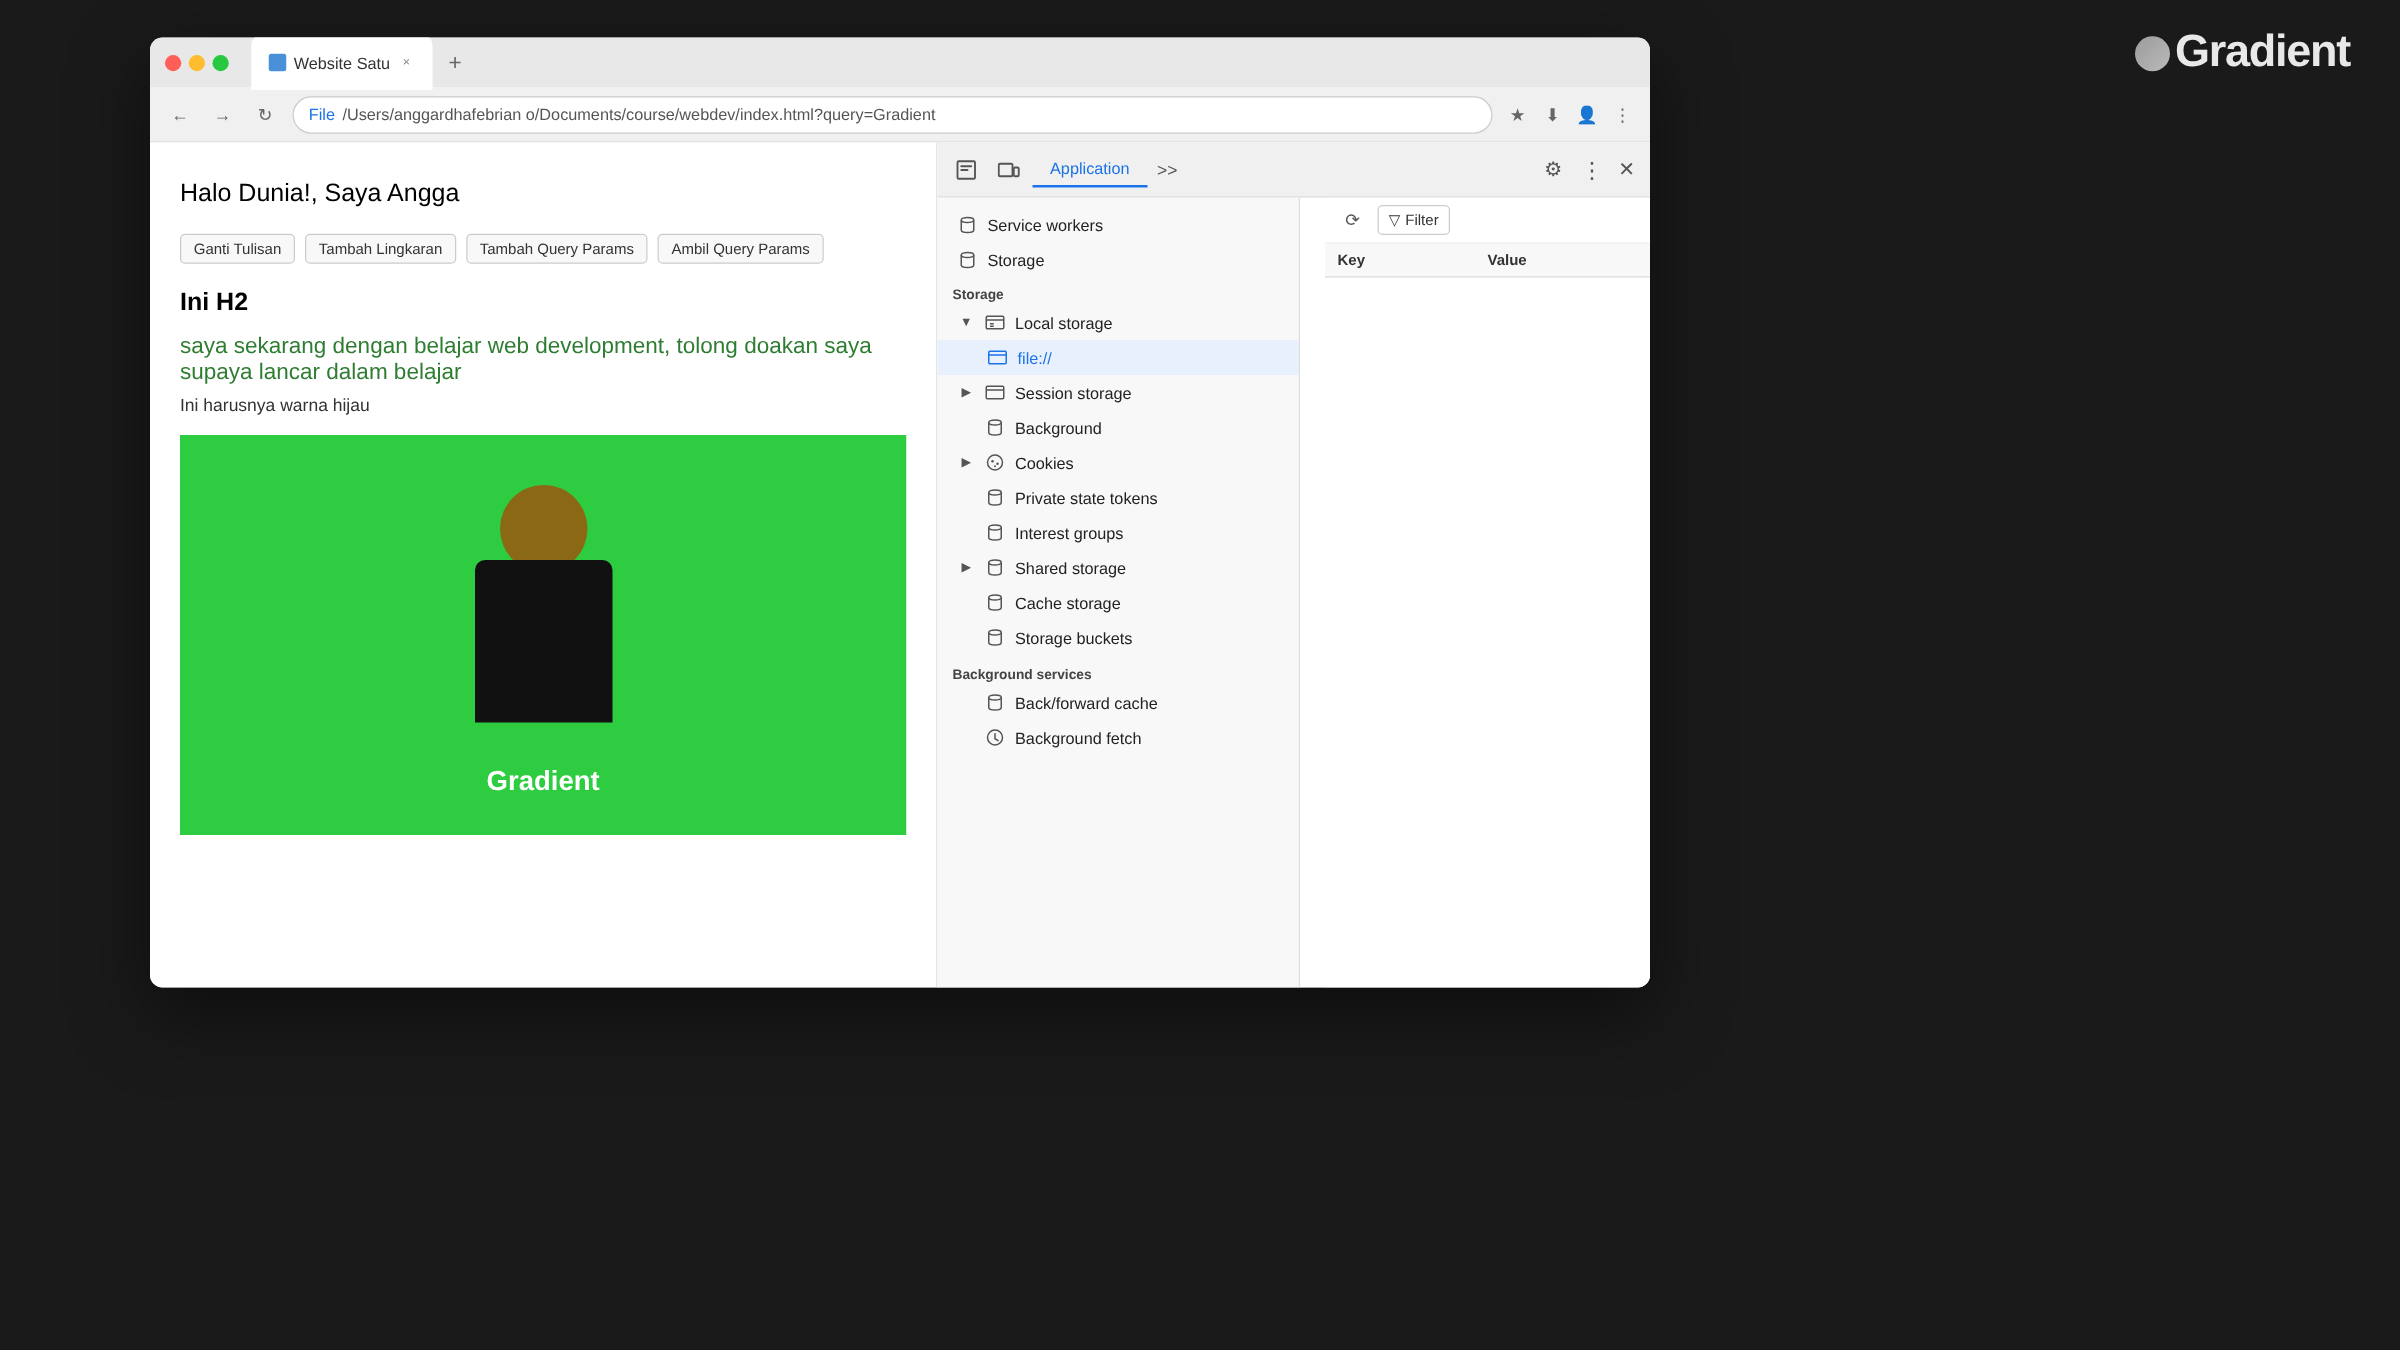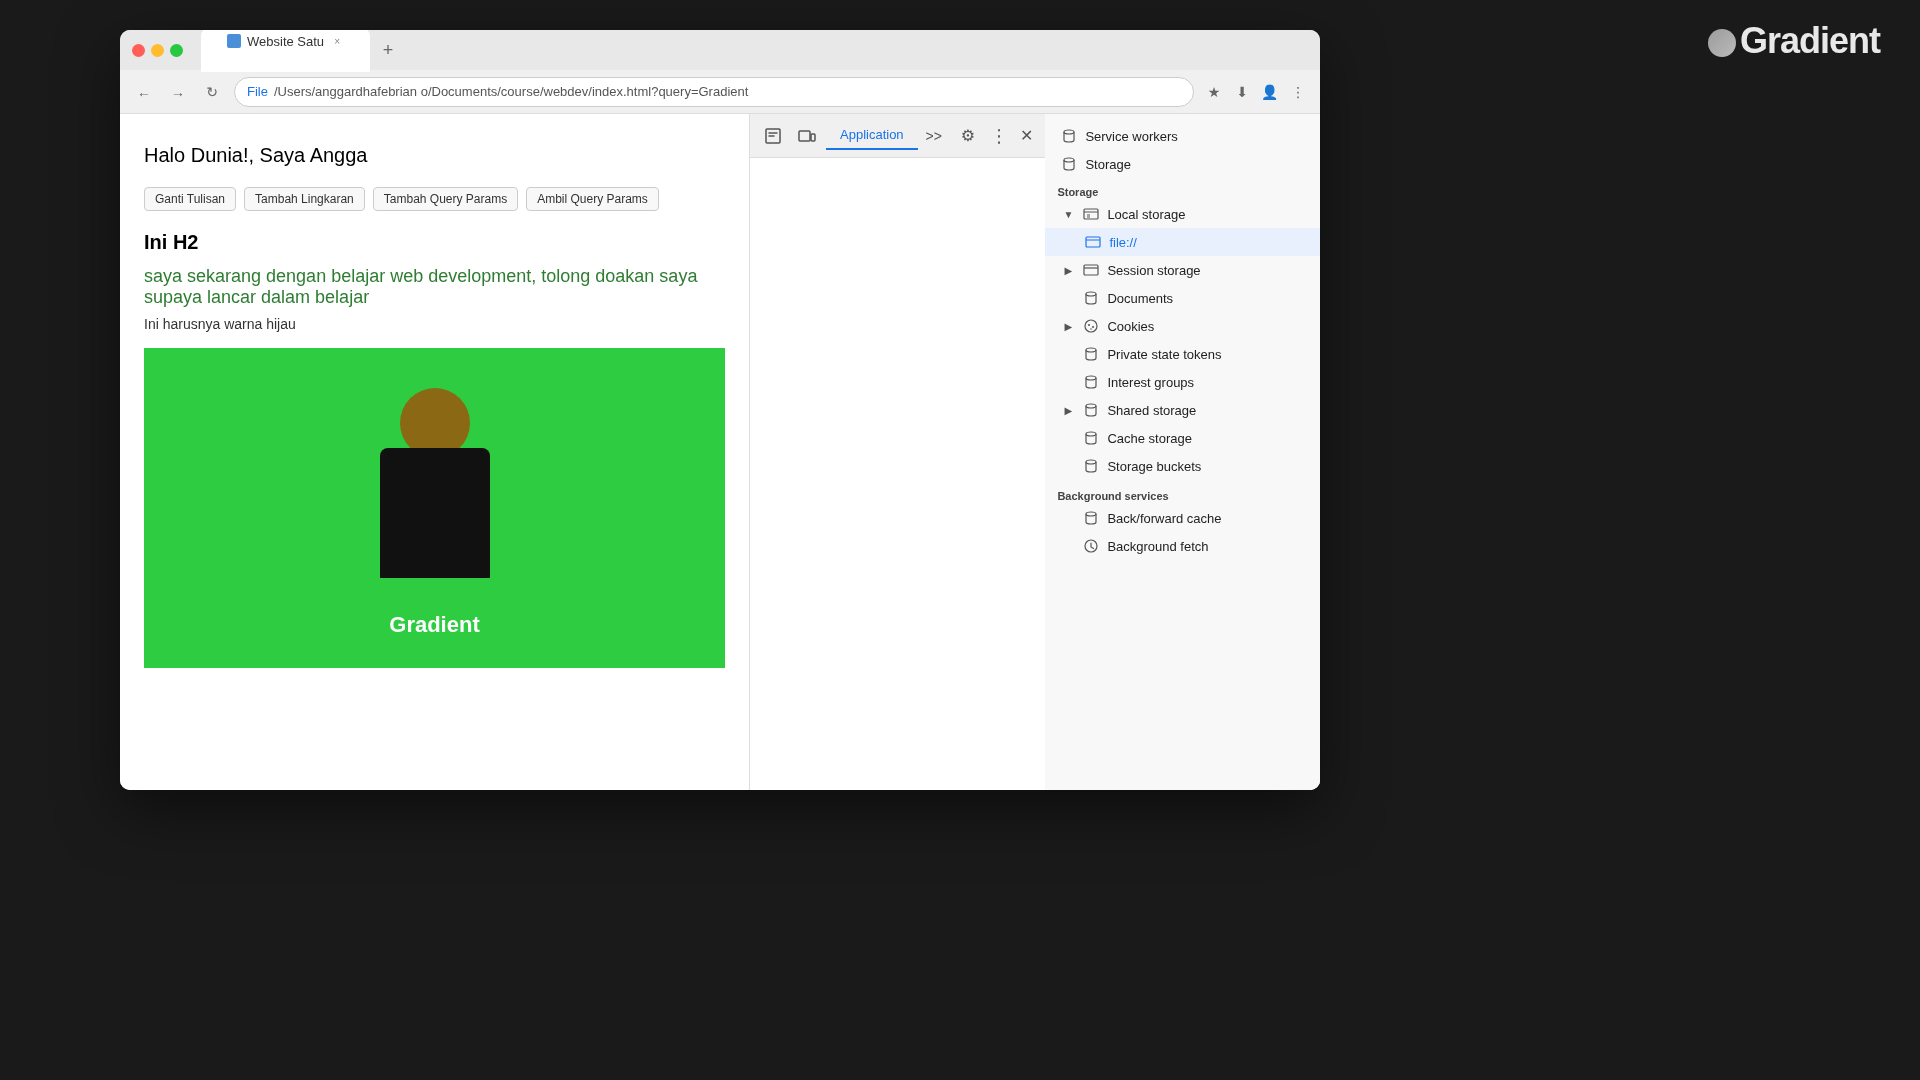--- a/index.html
+++ b/index.html
@@ -49,25 +49,25 @@
 
     .tab-bar {
       display: flex;
       align-items: center;
       margin-left: 10px;
       flex: 1;
     }
     .tab {
       background: #ffffff;
       border-radius: 8px 8px 0 0;
-      padding: 6px 26px;
+      padding: 6px 14px;
       font-size: 13px;
       color: #333;
       display: flex;
-      align-items: flex-start;
+      align-items: center;
       gap: 6px;
       height: 44px;
     }
     .tab-icon {
       width: 14px;
       height: 14px;
       background: #4a90d9;
       border-radius: 2px;
       display: inline-block;
     }
@@ -245,21 +245,21 @@
       font-weight: bold;
       color: white;
       white-space: nowrap;
     }
 
     
     .devtools {
       flex: 1;
       background: #ffffff;
       display: flex;
-      flex-direction: row;
+      flex-direction: column;
     }
 
     
     .devtools-header {
       background: #f0f0f0;
       height: 44px;
       display: flex;
       align-items: center;
       padding: 0 8px;
       border-bottom: 1px solid #ddd;
@@ -606,21 +606,21 @@
               </svg>
             <span>Session storage</span>
           </div>
 
           <div class="dt-sidebar-item">
             <span style="width:14px;display:inline-block;"></span>
             <svg width="16" height="16" viewBox="0 0 16 16" fill="none">
                 <ellipse cx="8" cy="4" rx="5" ry="2" stroke="#555" stroke-width="1.2"></ellipse>
                 <path d="M3 4v8c0 1.1 2.24 2 5 2s5-.9 5-2V4" stroke="#555" stroke-width="1.2"></path>
               </svg>
-            <span>Documents</span>
+            <span>Background</span>
           </div>
 
           <div class="dt-sidebar-item">
             <span class="expand-arrow collapsed"></span>
             <svg width="16" height="16" viewBox="0 0 16 16" fill="none">
                 <circle cx="8" cy="8" r="6" stroke="#555" stroke-width="1.2"></circle>
                 <circle cx="6" cy="7" r="1" fill="#555"></circle>
                 <circle cx="10" cy="9" r="1" fill="#555"></circle>
                 <circle cx="8" cy="11" r="0.8" fill="#555"></circle>
               </svg>

